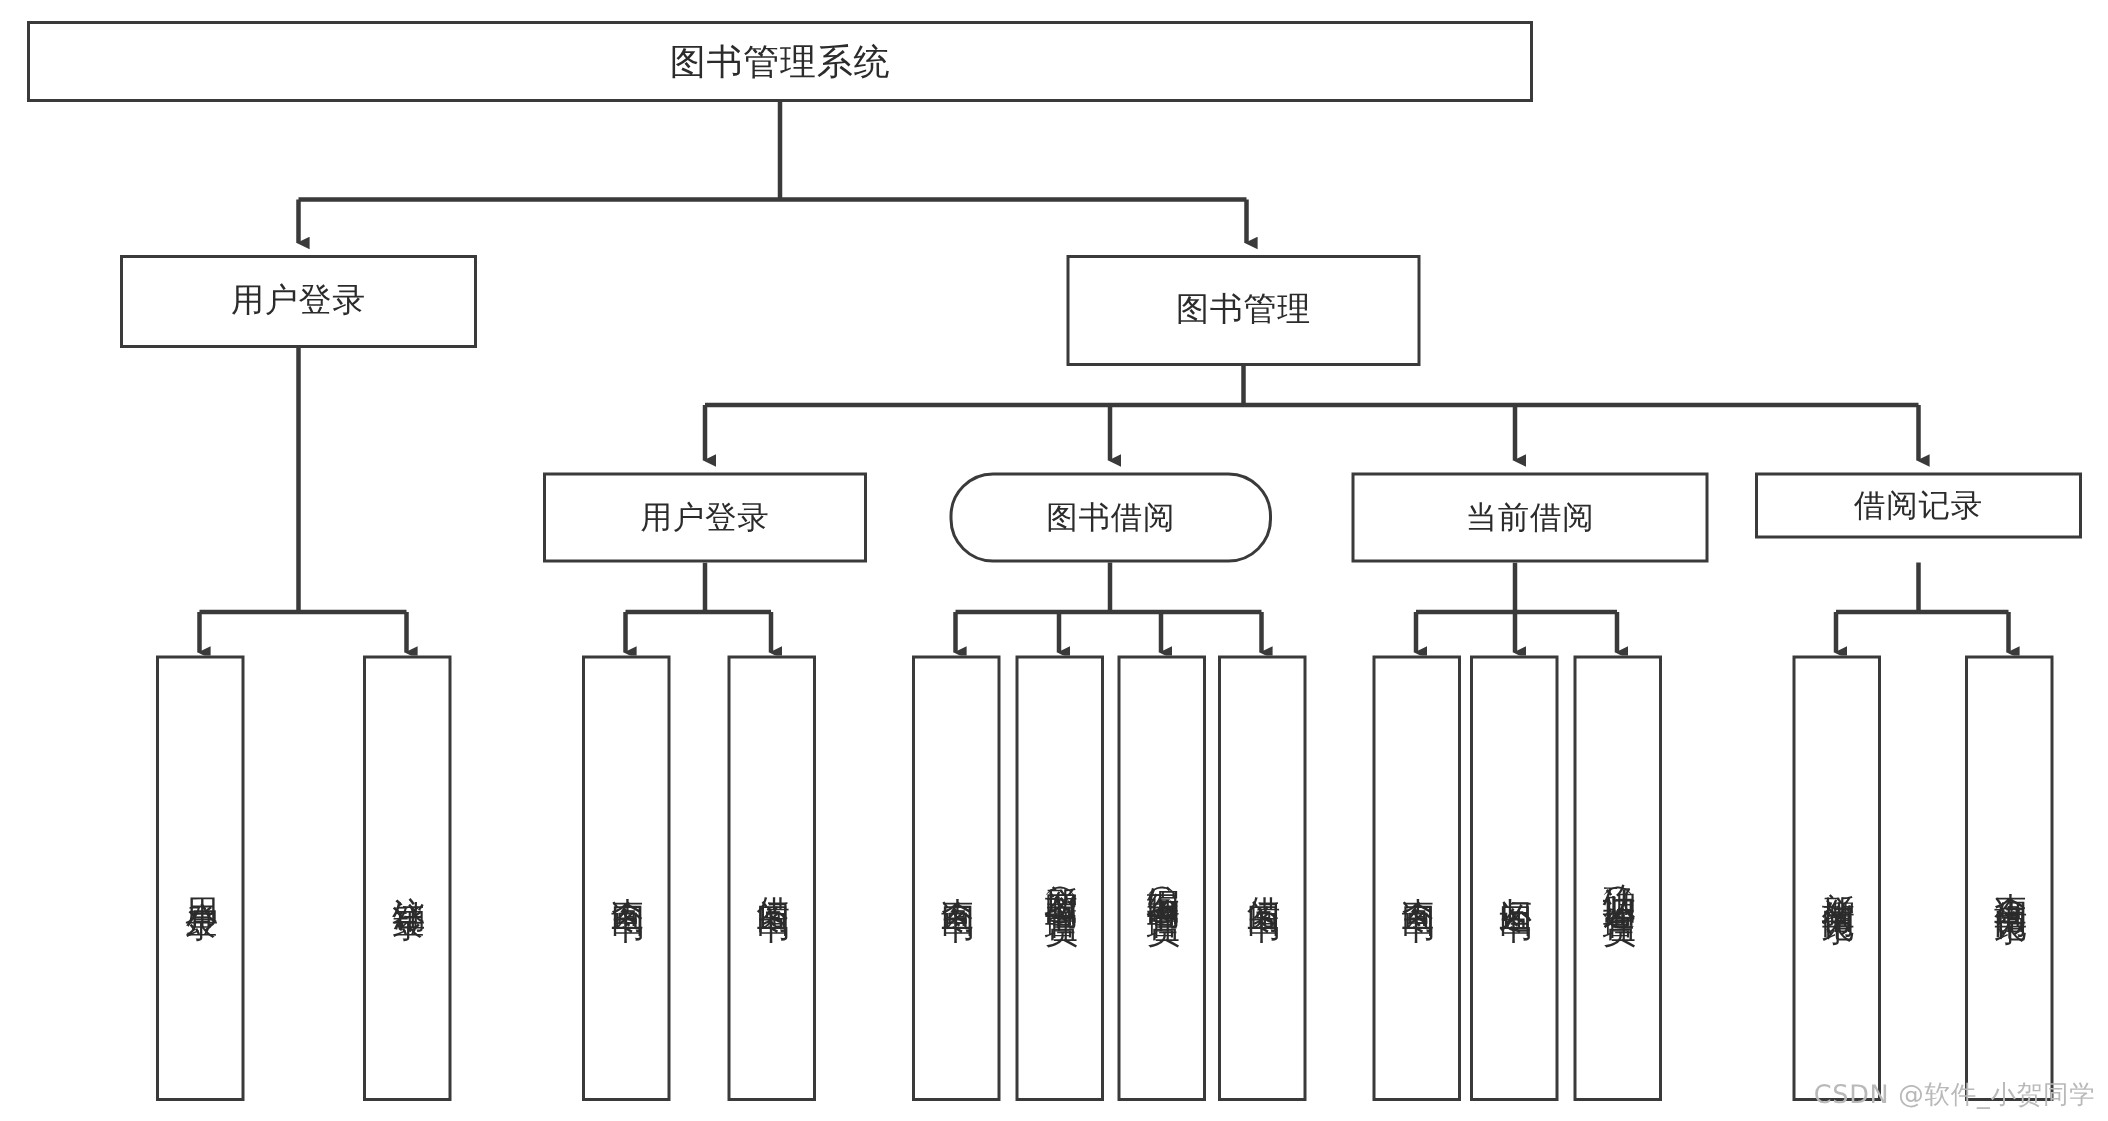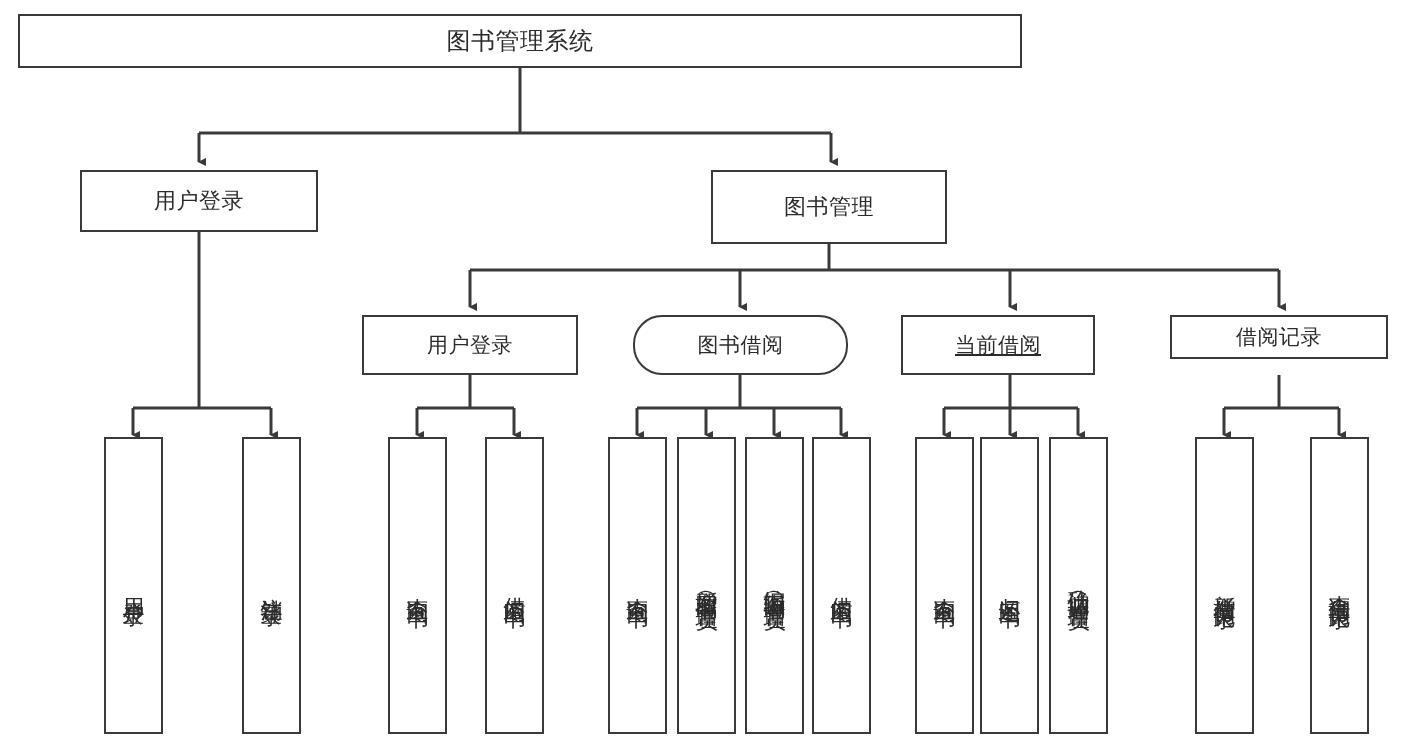--- a/index.html
+++ b/index.html
@@ -131,21 +131,21 @@
   <div class="node level-1" style="left:711px; top:170px; width:236px; height:74px;">
     <span class="node-label">图书管理</span>
   </div>
 
   <div class="node level-2" style="left:362px; top:315px; width:216px; height:60px;">
     <span class="node-label">用户登录</span>
   </div>
   <div class="node level-2" style="left:633px; top:315px; width:215px; height:60px;border-radius:29px;">
     <span class="node-label">图书借阅</span>
   </div>
-  <div class="node level-2" style="left:901px; top:315px; width:194px; height:60px;text-decoration:underline;">
+  <div class="node level-2" style="left:901px; top:315px; width:238px; height:60px;">
     <span class="node-label">当前借阅</span>
   </div>
   <div class="node level-2" style="left:1170px; top:315px; width:218px; height:44px;">
     <span class="node-label">借阅记录</span>
   </div>
 
   <div class="node leaf" style="left:104px; top:437px; width:59px; height:297px;">
     <span class="node-label">用户登录</span>
   </div>
   <div class="node leaf" style="left:242px; top:437px; width:59px; height:297px;">
@@ -182,14 +182,15 @@
     <span class="node-label">确认归还（管理员）</span>
   </div>
 
   <div class="node leaf" style="left:1195px; top:437px; width:59px; height:297px;">
     <span class="node-label">新增借阅记录</span>
   </div>
   <div class="node leaf" style="left:1310px; top:437px; width:59px; height:297px;">
     <span class="node-label">查询借阅记录</span>
   </div>
 
+  <div id="watermark">CSDN @软件_小贺同学</div>
 
 </div>
 
 </body></html>

